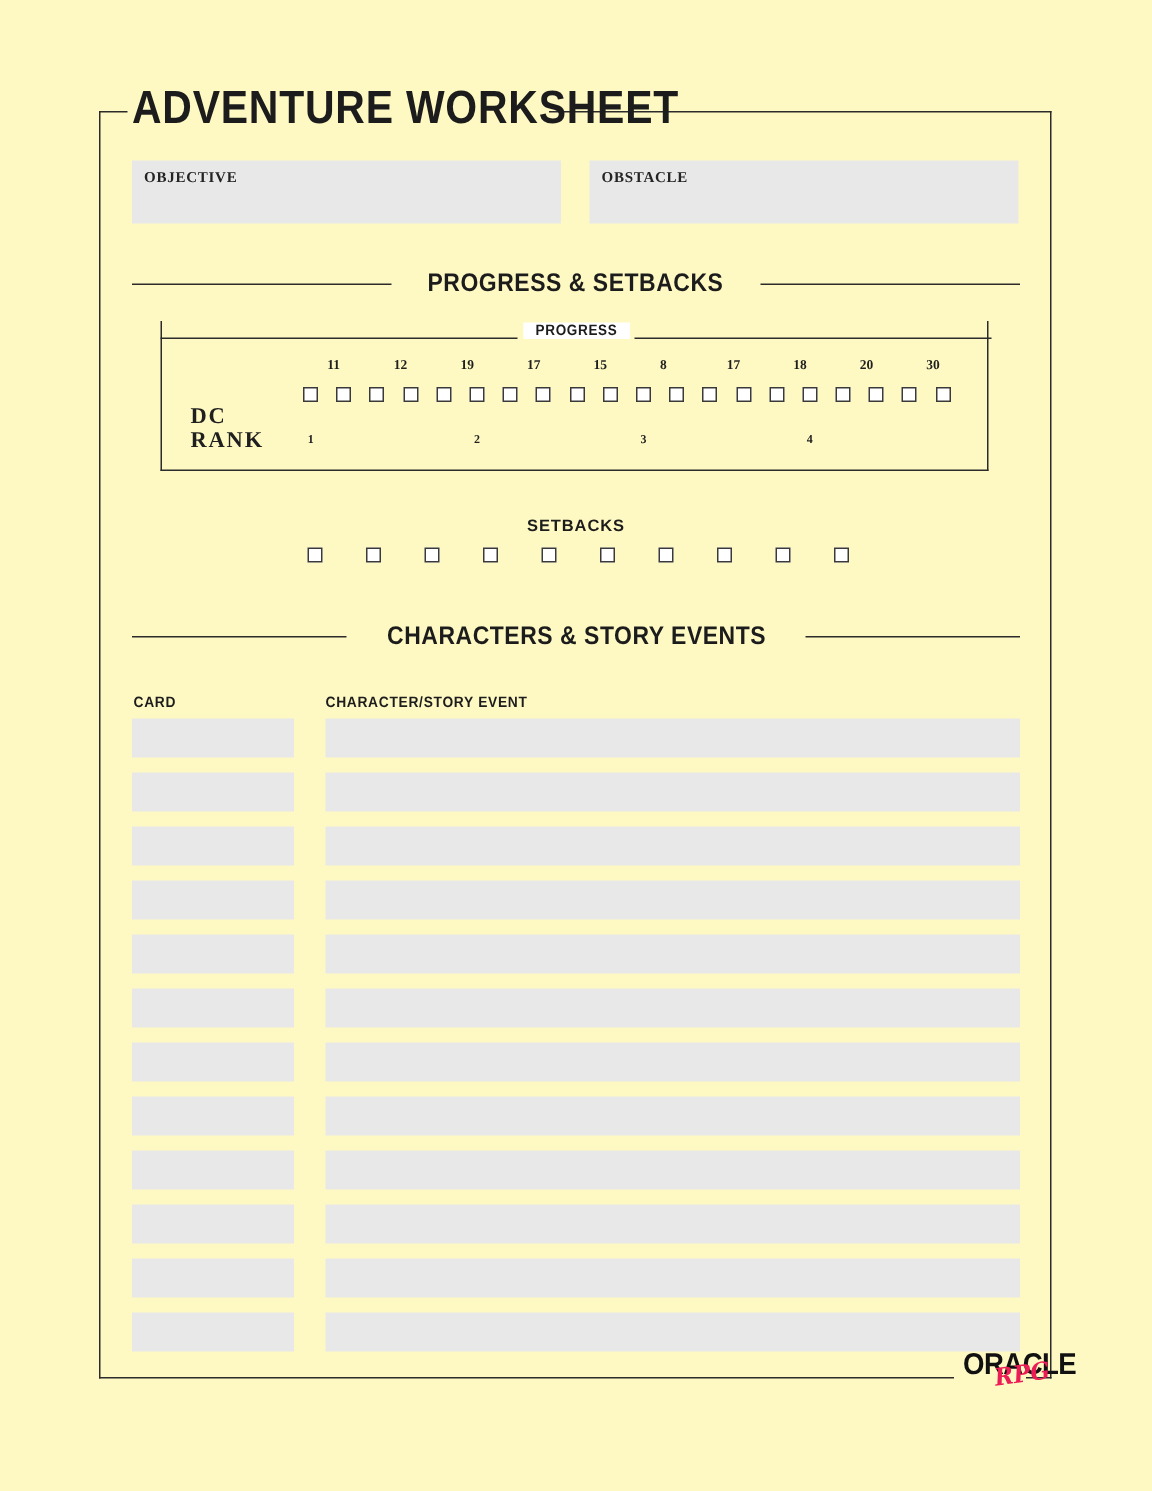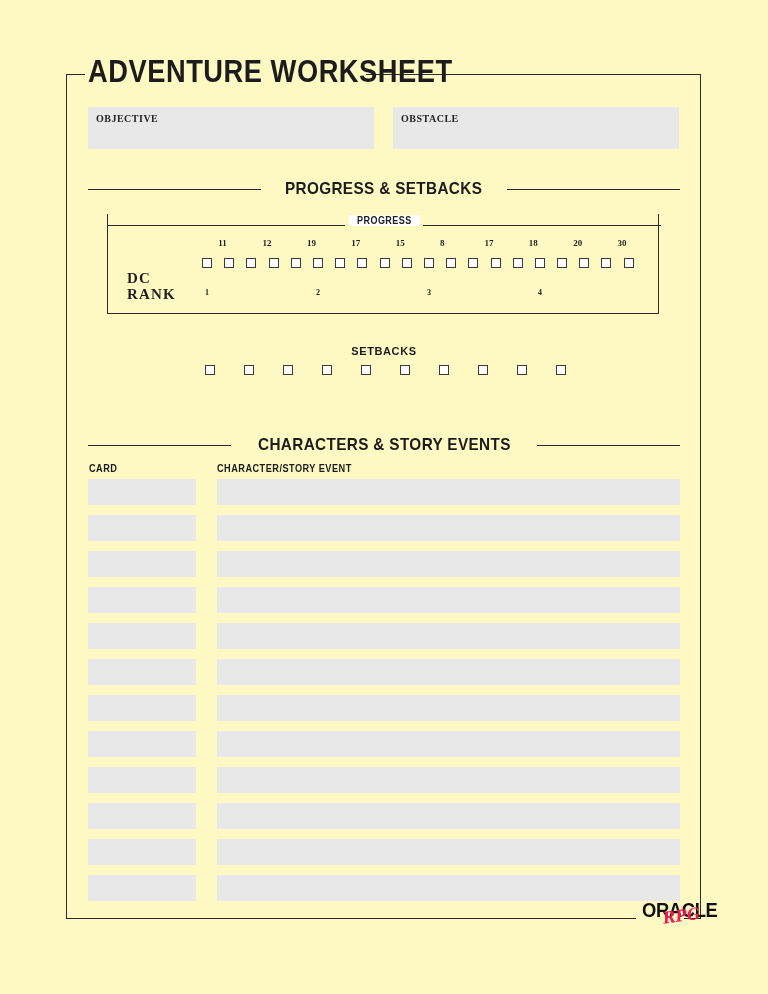--- a/index.html
+++ b/index.html
@@ -129,21 +129,21 @@
     padding: 0 13px;
     font-family: "Liberation Sans Narrow", "Liberation Sans", sans-serif;
     font-weight: 700;
     font-size: 17px;
     letter-spacing: 0.4px;
     color: #1c1c1c;
     transform: scaleX(0.9);
     white-space: nowrap;
   }
   #head-progress-setbacks { top: 178px; }
-  #head-characters        { top: 434px; }
+  #head-characters        { top: 413px; }
 
   
   #progress-panel {
     position: absolute;
     left: 107px;
     top: 214px;
     width: 552px;
     height: 100px;
     border: 1px solid #2b2b2b;
     border-top: none;

